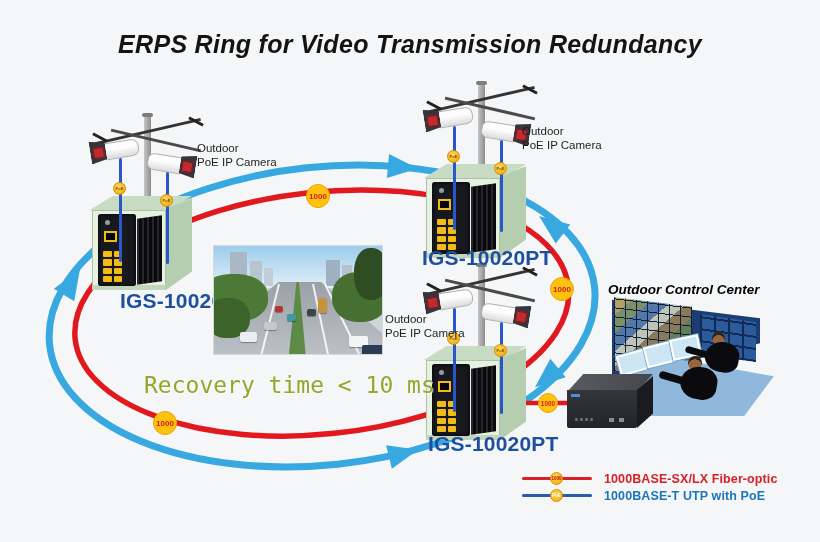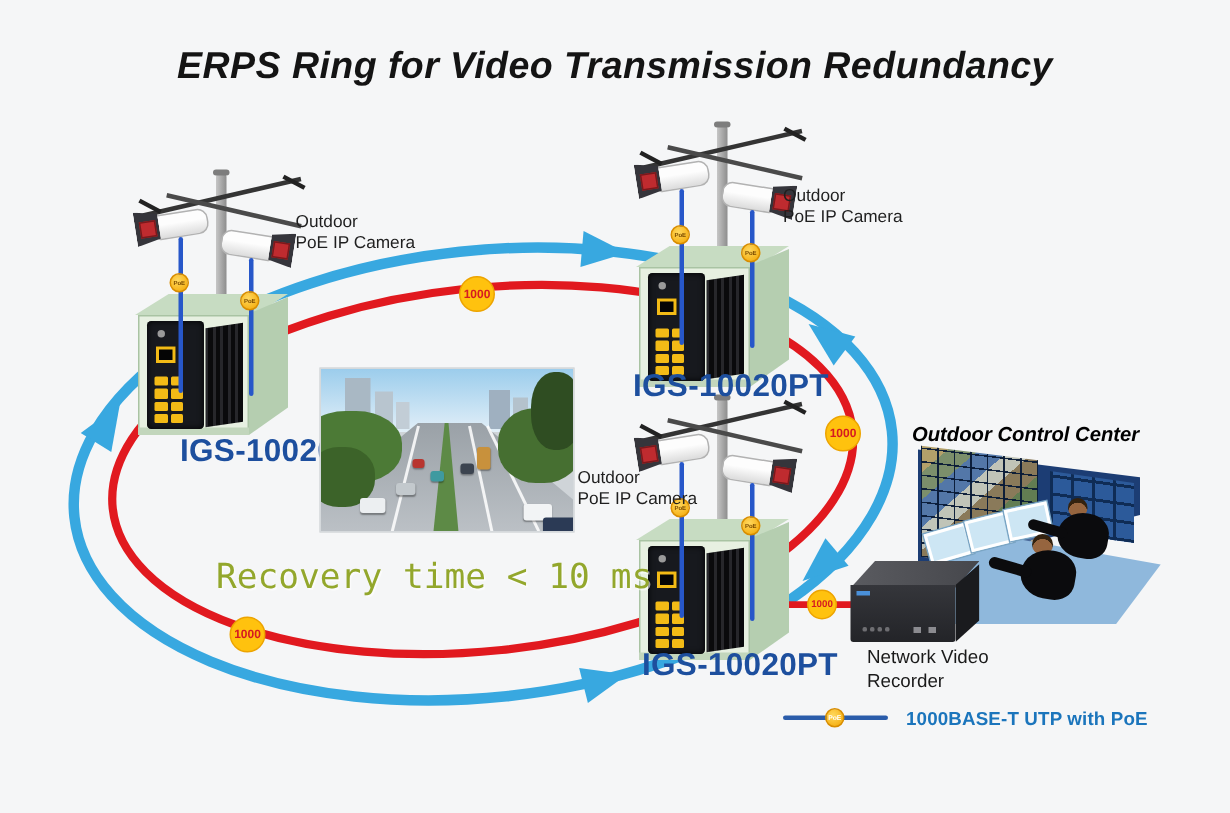--- a/index.html
+++ b/index.html
@@ -370,26 +370,28 @@
   <div id="nvr-sideR" class="abs nvr"></div>
   <div id="nvr-front" class="abs nvr">
     <div class="nvr-dot" style="left:8px;top:28px"></div>
     <div class="nvr-dot" style="left:13px;top:28px"></div>
     <div class="nvr-dot" style="left:18px;top:28px"></div>
     <div class="nvr-dot" style="left:23px;top:28px"></div>
     <div class="nvr-usb" style="left:42px;top:28px"></div>
     <div class="nvr-usb" style="left:52px;top:28px"></div>
   </div>
   <div id="nvr-logo" class="abs nvr"></div>
-  <div id="nvr-label" class="abs">
-    <div>Network Video</div>
-    <div>Recorder</div>
-  </div>
 
   <div id="legend" class="abs">
+    <div class="legend-row">
+      <div class="legend-line" style="background:#d62128">
+        <div class="legend-badge" style="color:#c00000">1000</div>
+      </div>
+      <div class="legend-label" style="color:#d62128">1000BASE-SX/LX Fiber-optic</div>
+    </div>
     <div class="legend-row">
       <div class="legend-line" style="background:#2a5caa">
         <div class="legend-badge" style="color:#fff">PoE</div>
       </div>
       <div class="legend-label" style="color:#1b75bc">1000BASE-T UTP with PoE</div>
     </div>
   </div>
 
 </div>
 

